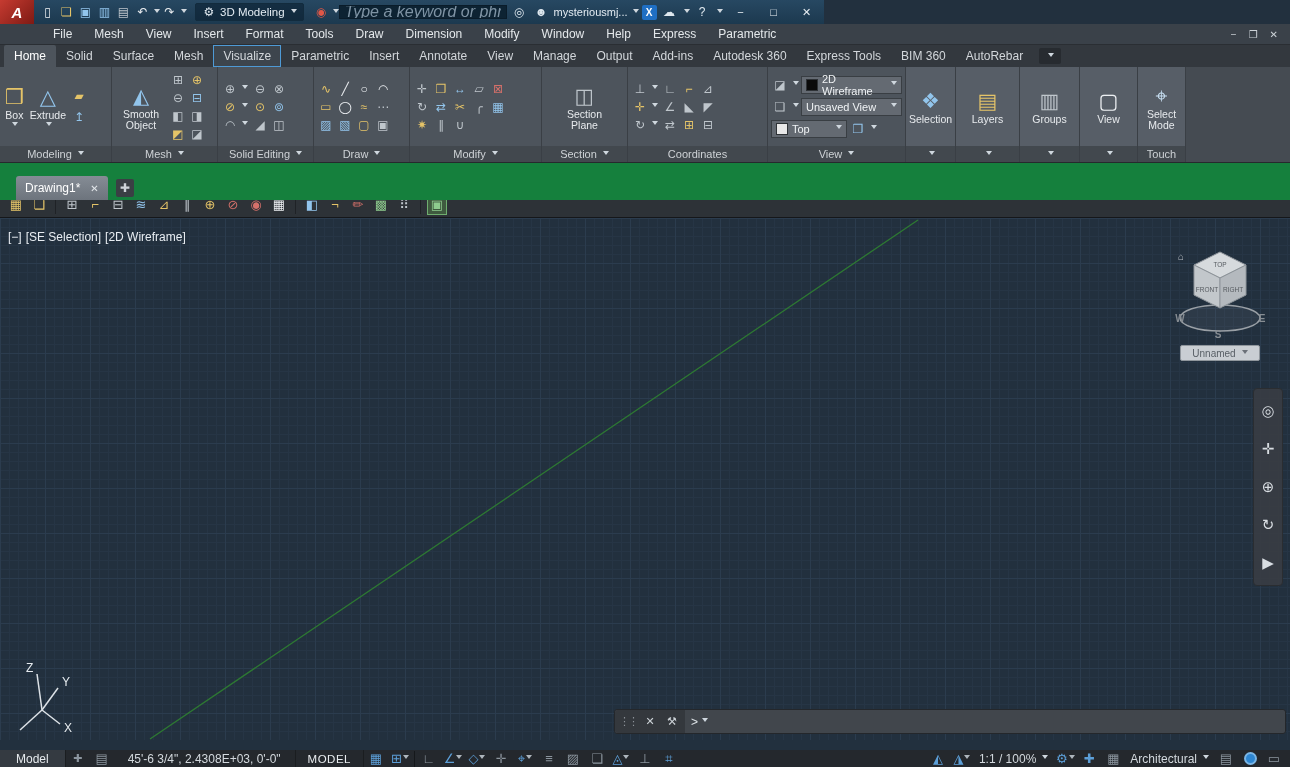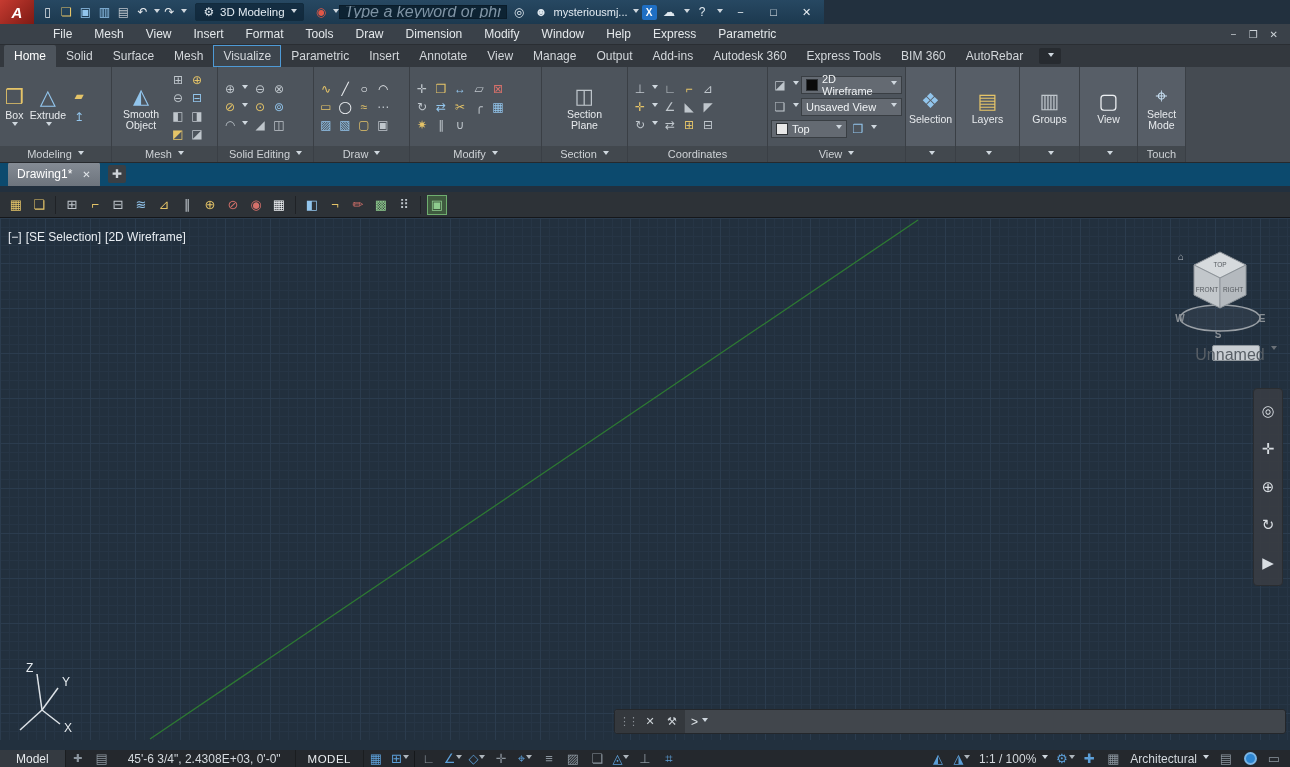--- a/index.html
+++ b/index.html
@@ -40,37 +40,37 @@
 .minicol{display:flex;flex-direction:column;gap:4px}
 .grid{display:grid;gap:1px;align-content:center}
 .y{color:#e5c468}.b{color:#92c5ec}.lb{color:#c6def1}.r{color:#d4706a}.g{color:#8ecb8e}.w{color:#eceff2}.gy{color:#bfc6cc}
 .vrow{display:flex;align-items:center;gap:2px;margin:1px 0}
 .vsel{height:18px;background:#646a72;border:1px solid #393e43;display:flex;align-items:center;gap:4px;font-size:11px;color:#f0f3f5;padding:0 4px}
 .vsel .dar{margin-left:auto}
 .thumb{width:12px;height:12px;border:1px solid #2e3236;flex:none}
 .panel.light{background:#575e67}
 .fillp{flex:1;background:#454b52}
 
-#doctabs{top:163px;height:23px;background:#0c4a6e;display:flex;align-items:flex-end;padding-left:8px;position:absolute;left:0;right:0;z-index:26}
+#doctabs{top:163px;height:37px;background:#15803d;display:flex;align-items:flex-end;padding-left:16px;position:absolute;left:0;right:0;z-index:26}
 .dtab{height:24px;background:linear-gradient(#858c95,#6d747d);color:#fff;font-size:12px;display:flex;align-items:center;padding:0 9px;gap:10px;border-radius:3px 3px 0 0}
 .dtab .x{color:#e2e6ea;font-size:10px}
 .addtab{width:18px;height:18px;margin:0 0 3px 8px;background:#3a3f44;color:#cfd4d9;border-radius:2px;display:flex;align-items:center;justify-content:center;font-size:12px}
 
 #toolbar2{top:192px;height:26px;background:#2d3237;display:flex;align-items:center;gap:3px;padding-left:6px;border-bottom:1px solid #15171a;position:absolute;left:0;right:0;z-index:25}
 .t2i{width:20px;height:20px;display:flex;align-items:center;justify-content:center;font-size:13px}
 .t2i.sel{background:#3f5a3f;border:1px solid #6fae6f}
 .vsep{width:1px;height:18px;background:#1f2226;margin:0 3px}
 
 #viewport{top:218px;height:522px;position:absolute;left:0;right:0;background-color:#22303e;
  background-image:linear-gradient(#2b3c4e 1px,transparent 1px),linear-gradient(90deg,#2b3c4e 1px,transparent 1px),linear-gradient(#263545 1px,transparent 1px),linear-gradient(90deg,#263545 1px,transparent 1px);
  background-size:45px 45px,45px 45px,9px 9px,9px 9px}
 #vplabel{position:absolute;left:8px;top:12px;color:#e8edf2;font-size:12px;display:flex;gap:4px;z-index:5}
 #vpsvg{position:absolute;inset:0;pointer-events:none}
 #cubesvg{position:absolute;right:16px;top:28px;z-index:5}
-#pill{position:absolute;right:30px;top:127px;width:48px;height:16px;background:#c9ced3;border:1px solid #8f969c;border-radius:2px;color:#585f66;font-size:16px;display:flex;align-items:flex-start;justify-content:center;gap:4px;z-index:5}
+#pill{position:absolute;right:30px;top:127px;width:80px;height:16px;background:#c9ced3;border:1px solid #8f969c;border-radius:2px;color:#585f66;font-size:10px;display:flex;align-items:center;justify-content:center;gap:4px;z-index:5}
 #pill .dar{border-top-color:#6b7178}
 #navbar{position:absolute;right:7px;top:170px;width:30px;background:rgba(56,61,67,.92);border:1px solid #2a2d31;border-radius:4px;display:flex;flex-direction:column;align-items:center;padding:4px 0;gap:2px;z-index:5}
 .nbi{width:26px;height:36px;display:flex;align-items:center;justify-content:center;font-size:15px;color:#d8dde2}
 #ucssvg{position:absolute;left:0;top:428px;pointer-events:none}
 
 #cmdbar{position:absolute;left:614px;top:709px;width:672px;height:25px;background:#41464c;border:1px solid #24272b;border-radius:3px;display:flex;align-items:center;z-index:10}
 #cmdleft{display:flex;align-items:center;background:#34383d;height:100%;padding:0 4px;gap:4px;border-radius:3px 0 0 3px}
 .cmdi{width:18px;height:18px;display:flex;align-items:center;justify-content:center;color:#cdd3d8;font-size:11px}
 .grip{color:#8b9198;font-size:11px;letter-spacing:-2px}
 #cmdprompt{display:flex;align-items:center;gap:2px;color:#dfe4e8;font-size:12px;padding:0 6px}

